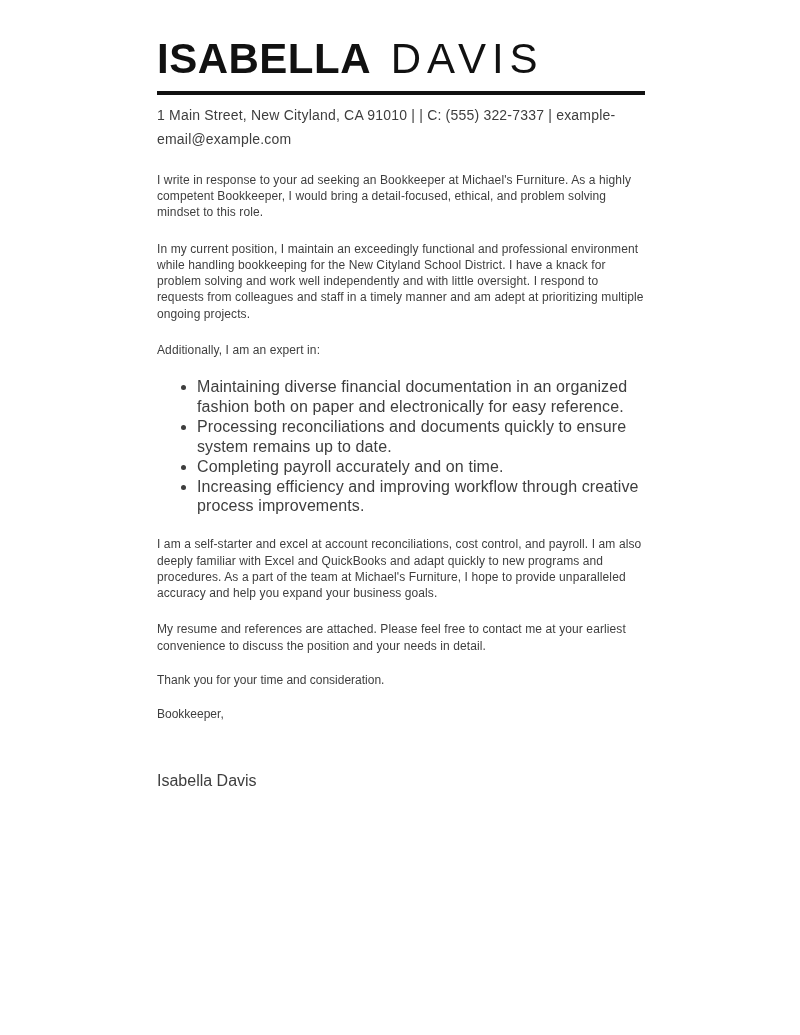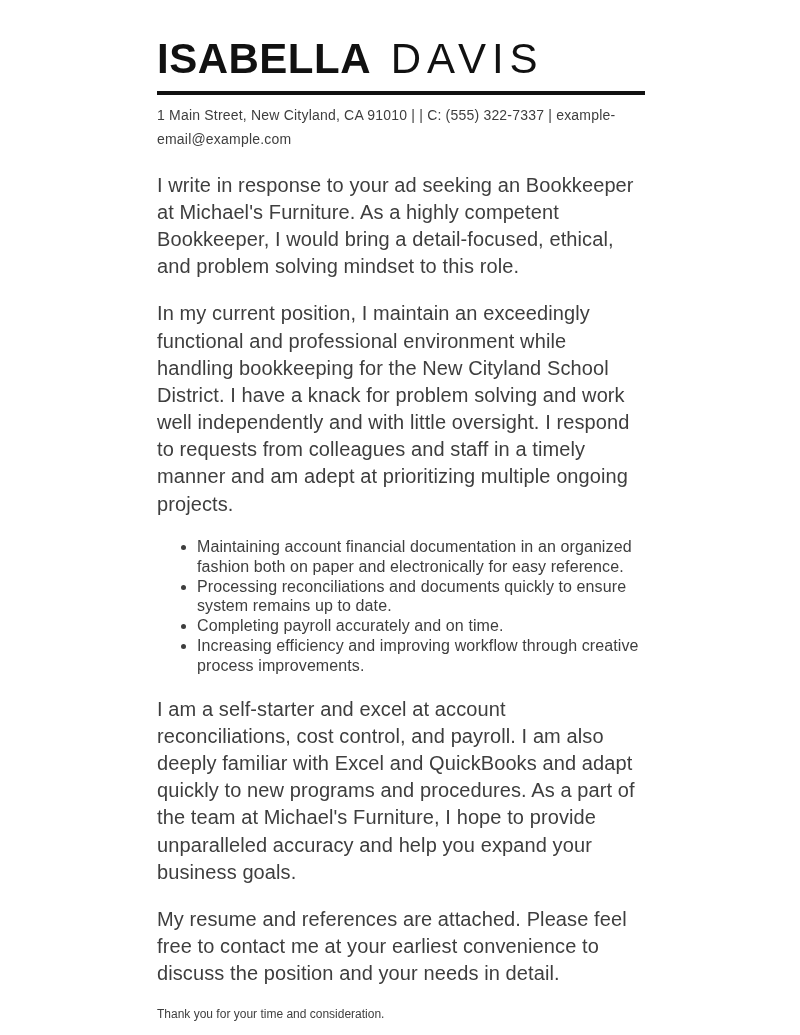--- a/index.html
+++ b/index.html
@@ -47,21 +47,21 @@
     line-height: 1.7;
     letter-spacing: 0.2px;
   }
   .salutation {
     margin: 15px 0 0 0;
     font-size: 16px;
     line-height: 1.36;
   }
   .para {
     margin: 20px 0 0 0;
-    font-size: 20px;
+    font-size: 12px;
     line-height: 1.36;
     letter-spacing: 0.1px;
   }
   .expertise-list {
     margin: 19px 0 0 0;
     padding: 0 0 0 40px;
     font-size: 16px;
   }
   .expertise-list li {
     line-height: 1.24;
@@ -91,23 +91,24 @@
     <hr class="header-rule">
     <p class="contact-line">1 Main Street, New Cityland, CA 91010 | | C: (555) 322-7337 | example-email@example.com</p>
   </header>
 
   <main>
 
     <p class="para">I write in response to your ad seeking an Bookkeeper at Michael's Furniture. As a highly competent Bookkeeper, I would bring a detail-focused, ethical, and problem solving mindset to this role.</p>
 
     <p class="para">In my current position, I maintain an exceedingly functional and professional environment while handling bookkeeping for the New Cityland School District. I have a knack for problem solving and work well independently and with little oversight. I respond to requests from colleagues and staff in a timely manner and am adept at prioritizing multiple ongoing projects.</p>
 
+    <p class="para">Additionally, I am an expert in:</p>
 
     <ul class="expertise-list">
-      <li>Maintaining account financial documentation in an organized fashion both on paper and electronically for easy reference.</li>
+      <li>Maintaining diverse financial documentation in an organized fashion both on paper and electronically for easy reference.</li>
       <li>Processing reconciliations and documents quickly to ensure system remains up to date.</li>
       <li>Completing payroll accurately and on time.</li>
       <li>Increasing efficiency and improving workflow through creative process improvements.</li>
     </ul>
 
     <p class="para">I am a self-starter and excel at account reconciliations, cost control, and payroll. I am also deeply familiar with Excel and QuickBooks and adapt quickly to new programs and procedures. As a part of the team at Michael's Furniture, I hope to provide unparalleled accuracy and help you expand your business goals.</p>
 
     <p class="para">My resume and references are attached. Please feel free to contact me at your earliest convenience to discuss the position and your needs in detail.</p>
 
     <p class="thanks-line">Thank you for your time and consideration.</p>

